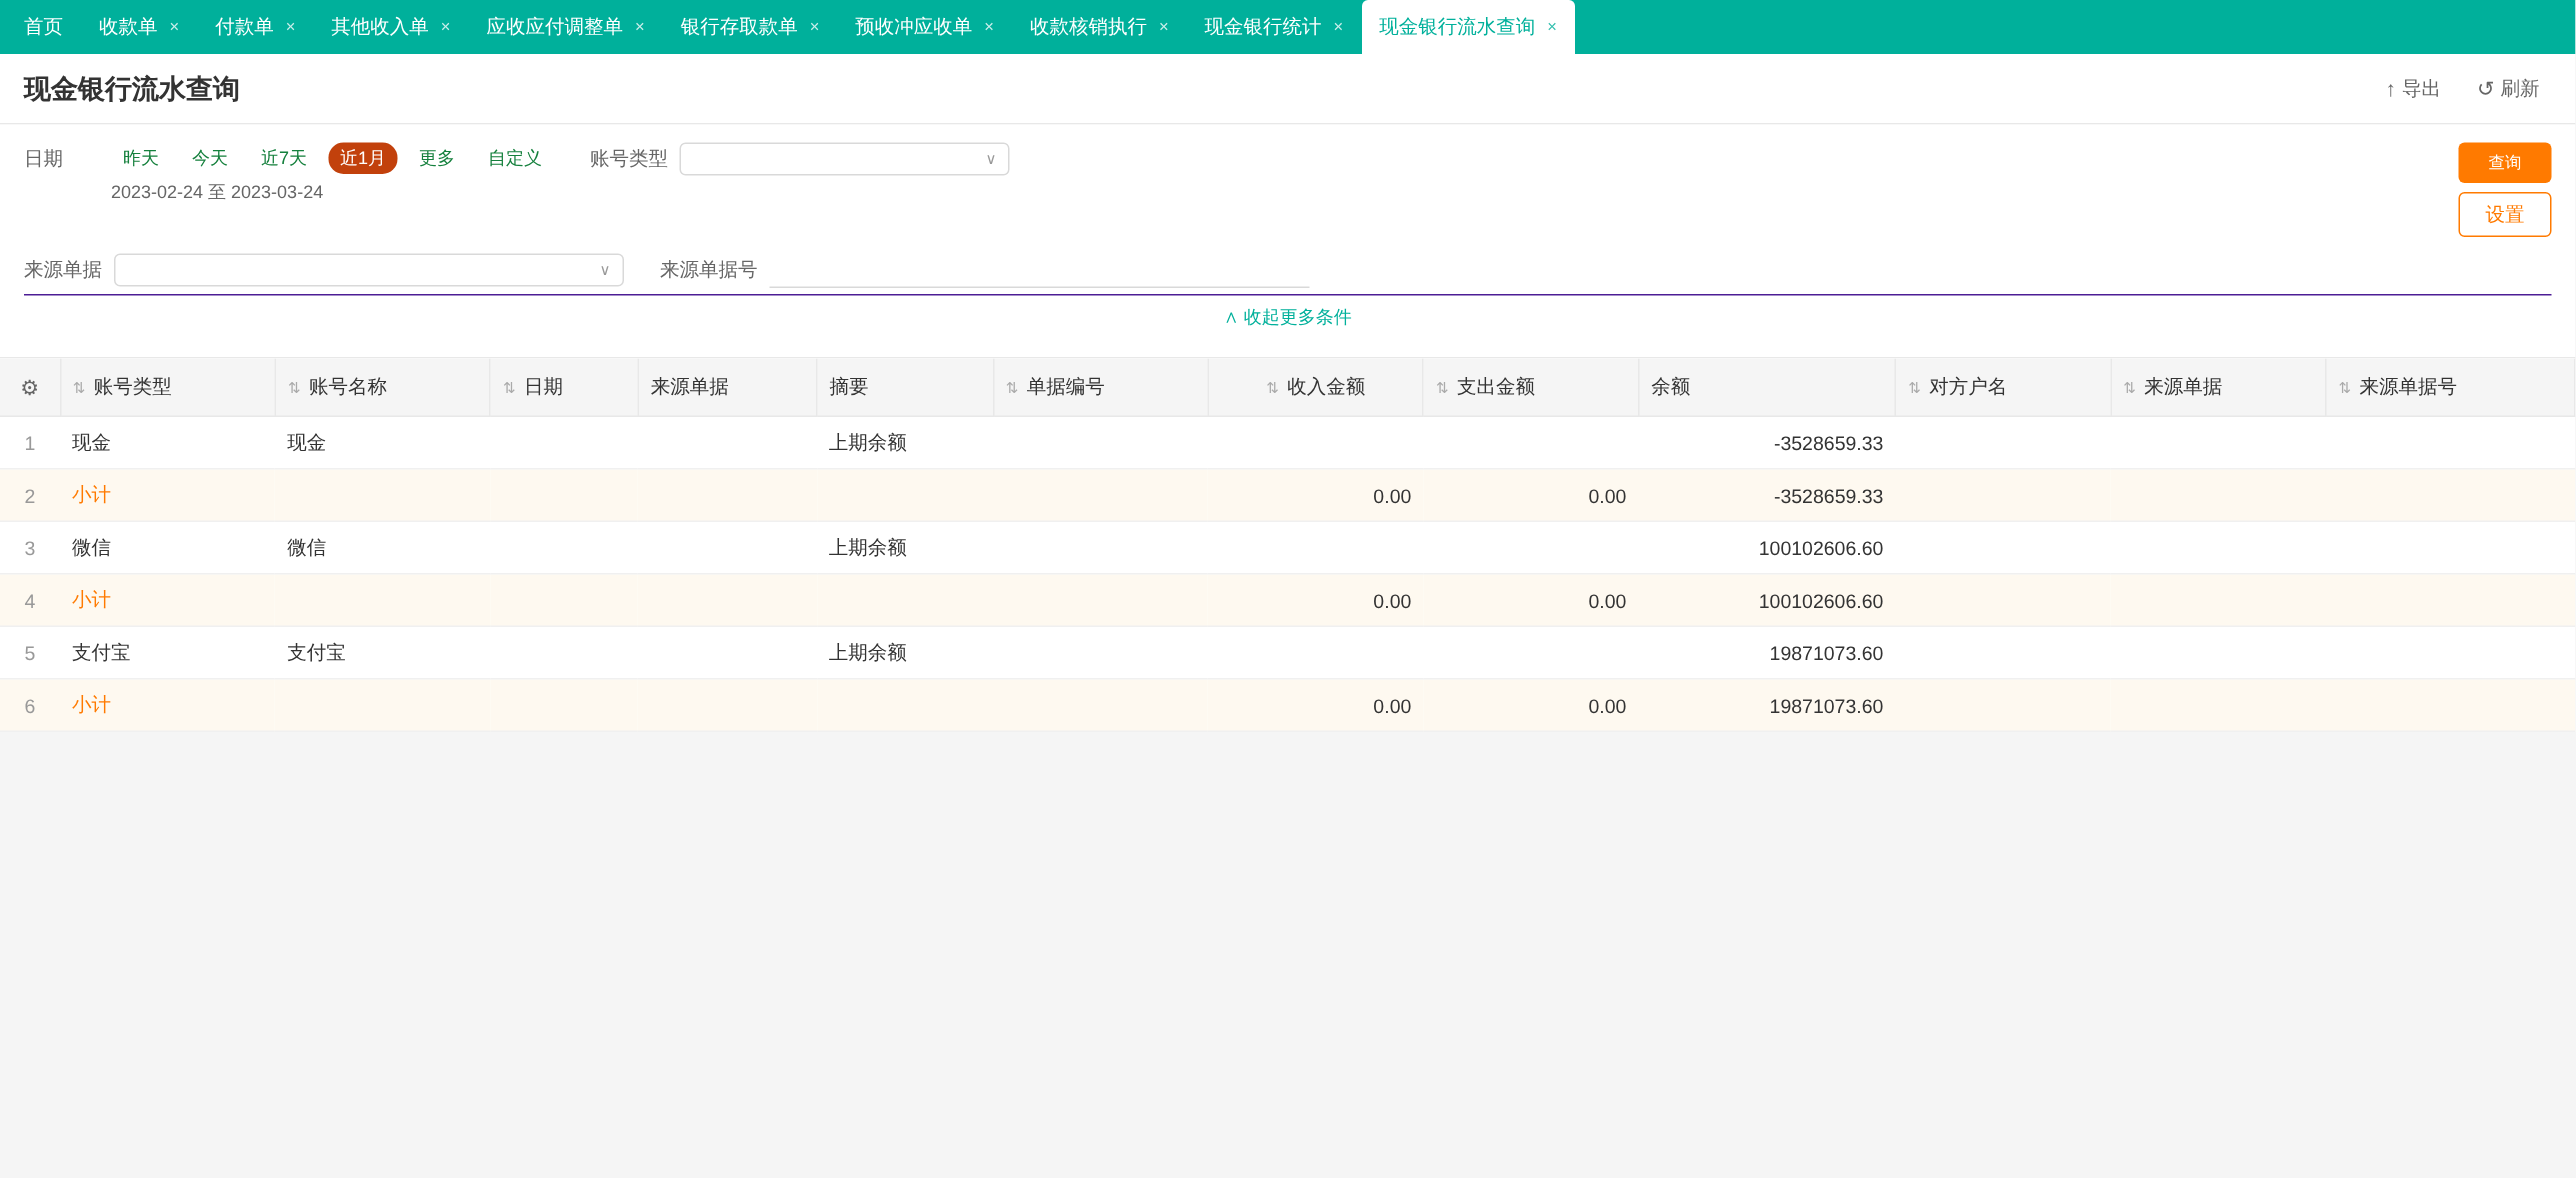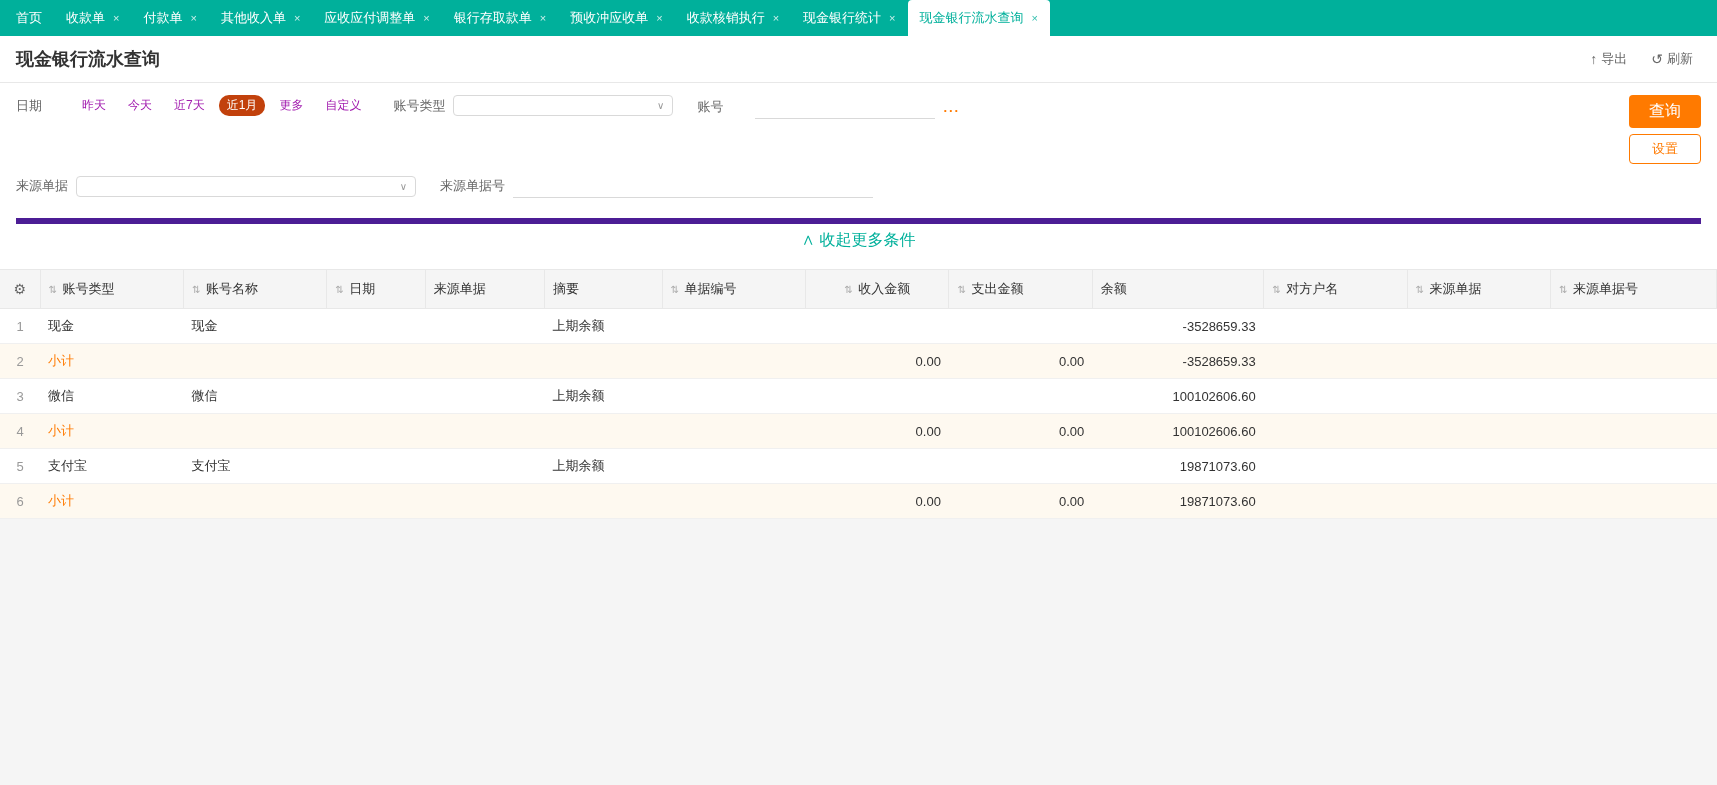--- a/index.html
+++ b/index.html
@@ -53,45 +53,45 @@
     
     .filter-area {
       background: #fff;
       padding: 12px 16px;
       border-bottom: 1px solid #e8e8e8;
     }
     .filter-label { color: #666; min-width: 50px; }
     .date-shortcuts { display: flex; gap: 6px; align-items: center; }
     .date-btn {
       padding: 2px 8px; cursor: pointer; font-size: 12px;
-      border: none; background: none; color: #a21caf; border-radius: 2px;
+      border: none; background: none; color: #15803d; border-radius: 2px;
     }
     .date-btn.active { background: #c2410c; color: #fff; border-radius: 10px; }
     .date-range { color: #666; font-size: 12px; margin-left: 8px; }
     .filter-select {
       border: 1px solid #d9d9d9; border-radius: 4px; padding: 4px 8px;
       min-width: 200px; display: flex; align-items: center; justify-content: space-between;
       cursor: pointer; background: #fff; color: #666; font-size: 13px;
     }
     .filter-input {
       border: none; border-bottom: 1px solid #d9d9d9; padding: 4px 0;
       min-width: 200px; outline: none; font-size: 13px; color: #333;
     }
     .ellipsis-btn { color: #ff7a00; cursor: pointer; font-weight: bold; letter-spacing: 2px; }
     .query-btn {
       background: #ff7a00; color: #fff; border: none; border-radius: 4px;
-      padding: 6px 20px; cursor: pointer; font-size: 16px;
+      padding: 6px 20px; cursor: pointer; font-size: 11px;
     }
     .settings-btn {
       background: #fff; color: #ff7a00; border: 1px solid #ff7a00; border-radius: 4px;
       padding: 5px 16px; cursor: pointer; font-size: 13px;
     }
     .collapse-bar {
-      text-align: center; padding: 6px; color: #00b09b; cursor: pointer; font-size: 16px;
-      border-top: 6px solid #4c1d95; margin-top: 20px;
+      text-align: center; padding: 6px; color: #00b09b; cursor: pointer; font-size: 12px;
+      border-top: 1px solid #4c1d95; margin-top: 4px;
     }
     .filter-group { display: flex; align-items: center; gap: 8px; }
     .filter-right-actions { display: flex; flex-direction: column; gap: 6px; margin-left: auto; }
 
     
     .table-container { background: #fff; margin: 0; overflow-x: auto; }
     table { width: 100%; border-collapse: collapse; font-size: 13px; }
     thead tr { background: #f5f5f5; }
     thead th {
       padding: 10px 8px; text-align: left; border-bottom: 1px solid #e8e8e8;
@@ -177,35 +177,33 @@
         <span class="filter-label">日期</span>
         <div class="date-shortcuts">
           <button class="date-btn">昨天</button>
           <button class="date-btn">今天</button>
           <button class="date-btn">近7天</button>
           <button class="date-btn active">近1月</button>
           <button class="date-btn">更多</button>
           <button class="date-btn">自定义</button>
         </div>
       </div>
+      <div style="padding-left:50px;">
+        <span class="date-range">2023-02-24 至 2023-03-24</span>
+      </div>
     </div>
 
     <div class="filter-group">
       <span class="filter-label">账号类型</span>
       <div class="filter-select" style="min-width:220px;">
         <span></span>
         <span class="chevron">∨</span>
       </div>
     </div>
 
-    <div class="filter-group">
-      <span class="filter-label">账号</span>
-      <input class="filter-input" style="min-width: 180px;">
-      <span class="ellipsis-btn">...</span>
-    </div>
 
     <div class="filter-right-actions" style="margin-left:auto;">
       <button class="query-btn">查询</button>
       <button class="settings-btn">设置</button>
     </div>
   </div>
 
   <div style="display:flex; gap:24px; align-items:center; margin-top:10px; flex-wrap:wrap;">
 
     <div class="filter-group">

